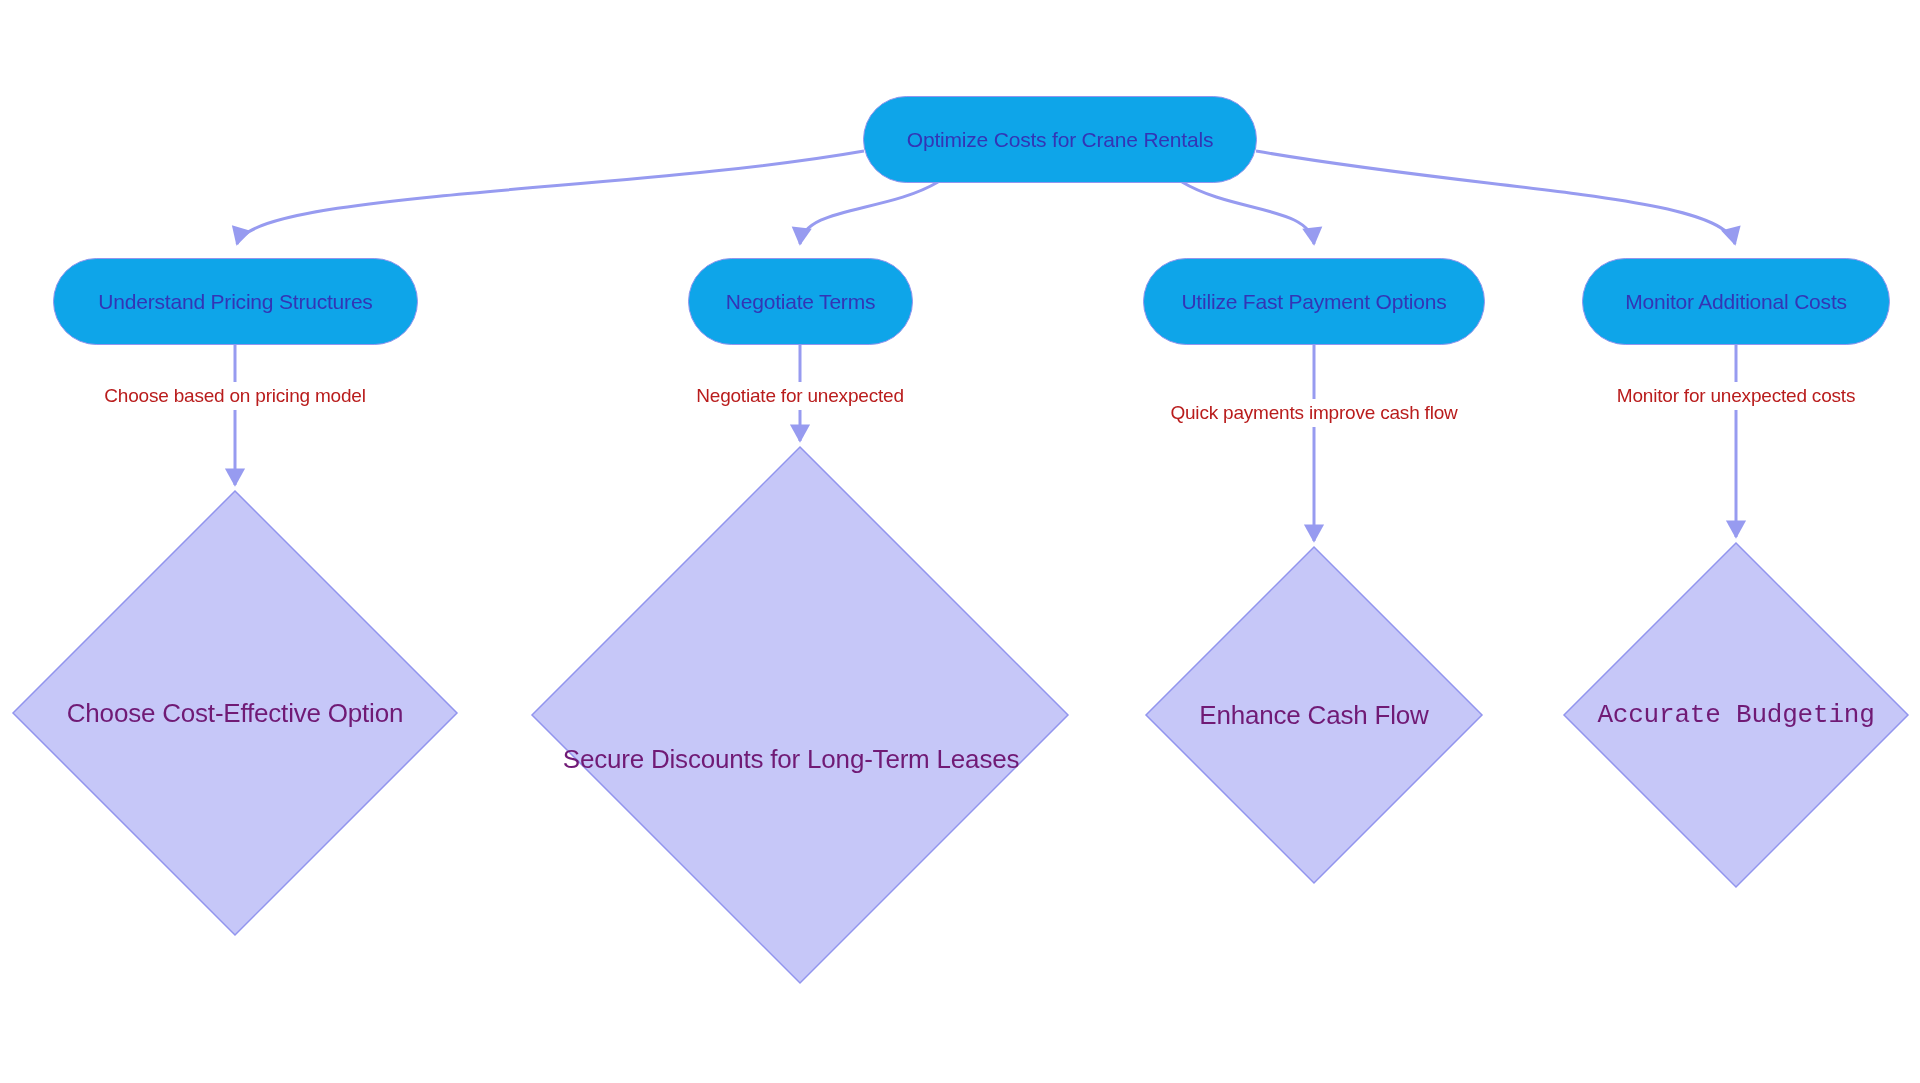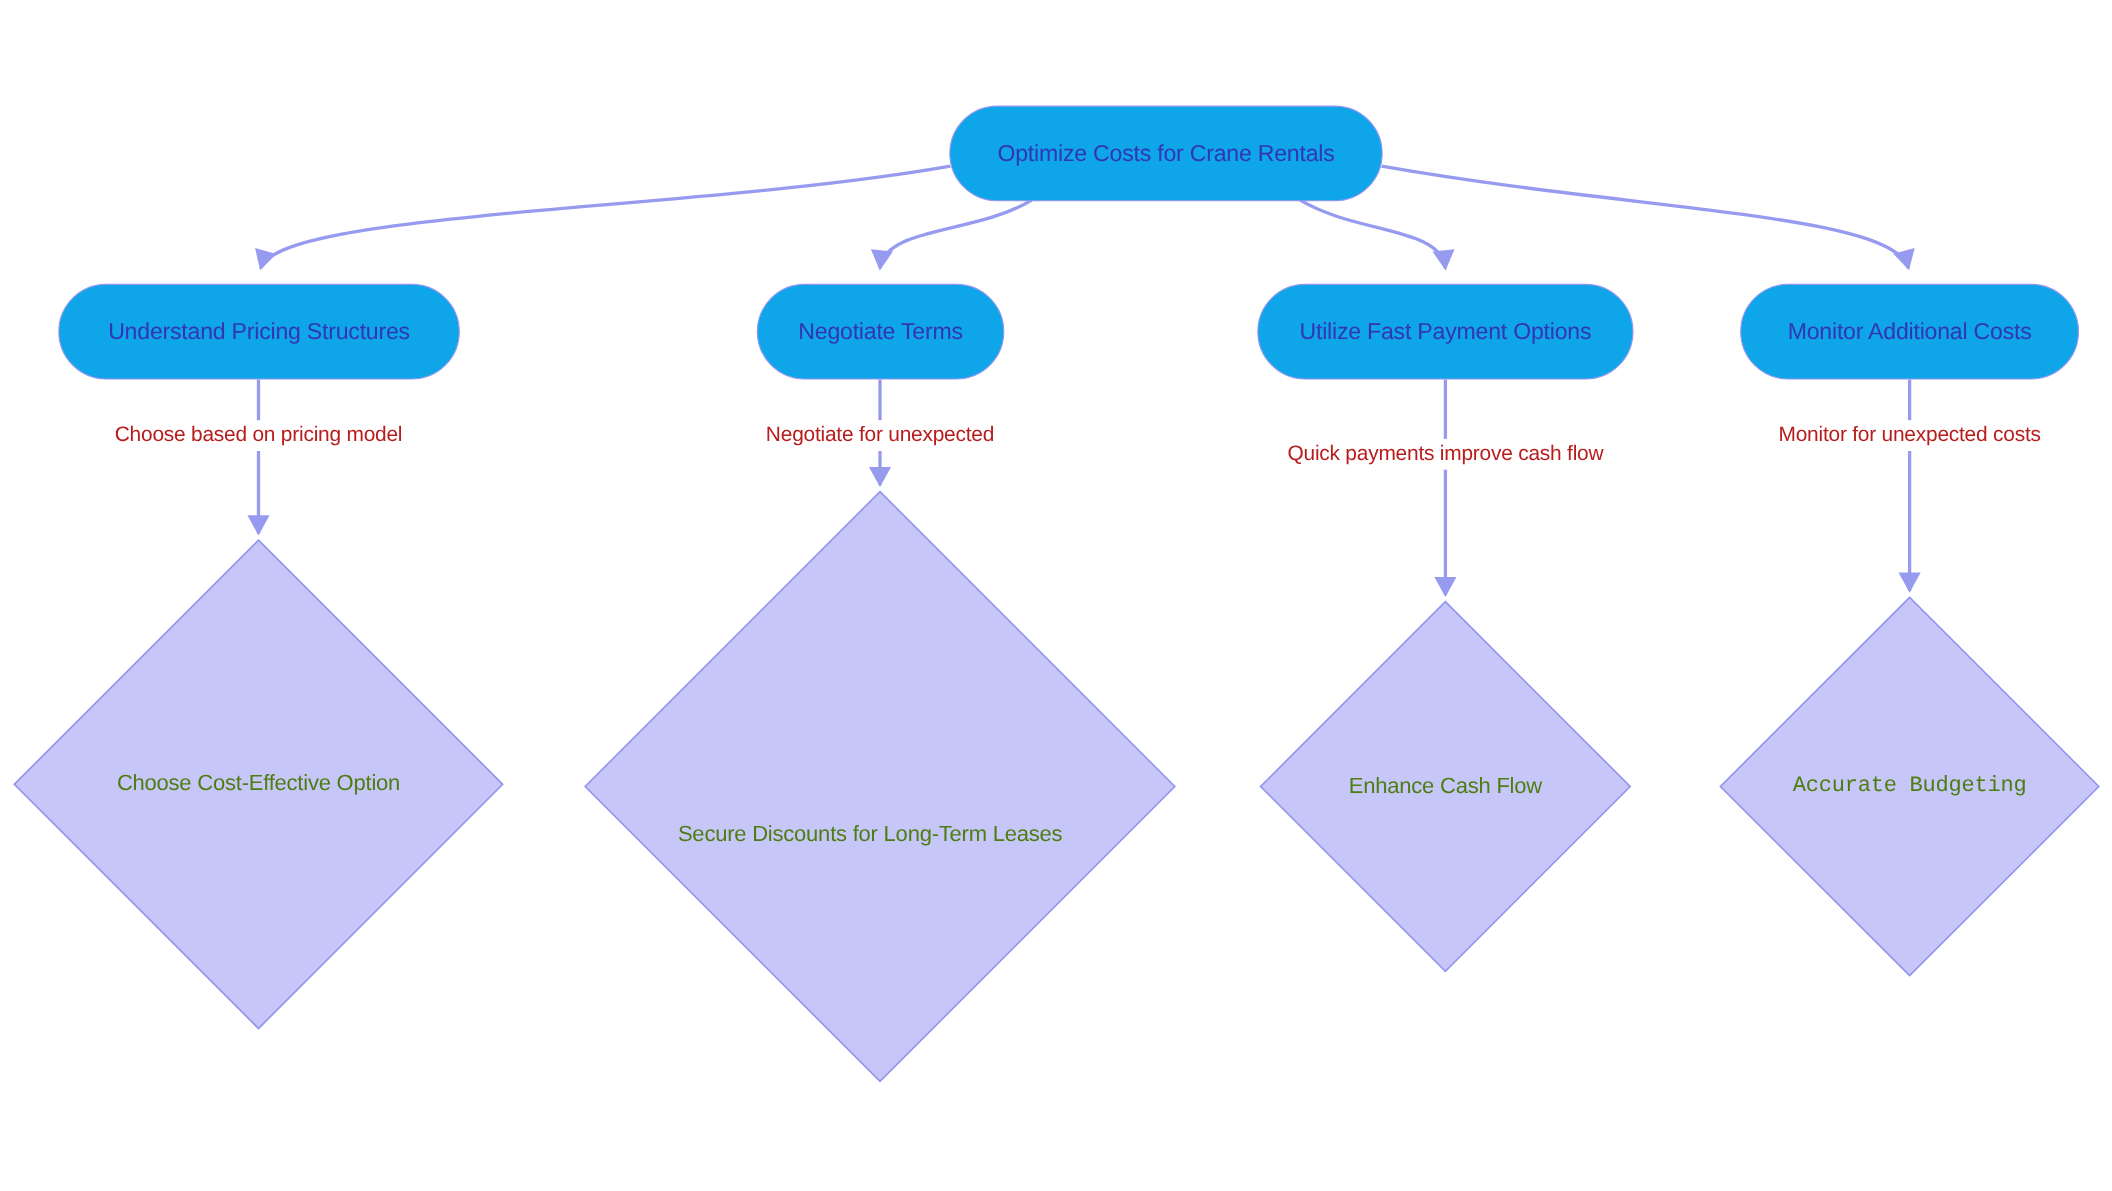--- a/index.html
+++ b/index.html
@@ -30,22 +30,22 @@
     background:#ffffff;
     padding:3px 8px;
     color:#b91c1c;
     font-size:19px;
     letter-spacing:-0.2px;
     white-space:nowrap;
   }
   .diamond-label{
     position:absolute;
     transform:translate(-50%,-50%);
-    color:#4d7c0f;
-    font-size:20px;
+    color:#701a75;
+    font-size:26px;
     letter-spacing:-0.2px;
     white-space:nowrap;
   }
 </style>
 </head>
 <body>
 
 <div class="canvas">
 
   <svg class="edges-svg" viewBox="0 0 1920 1083" xmlns="http://www.w3.org/2000/svg">

